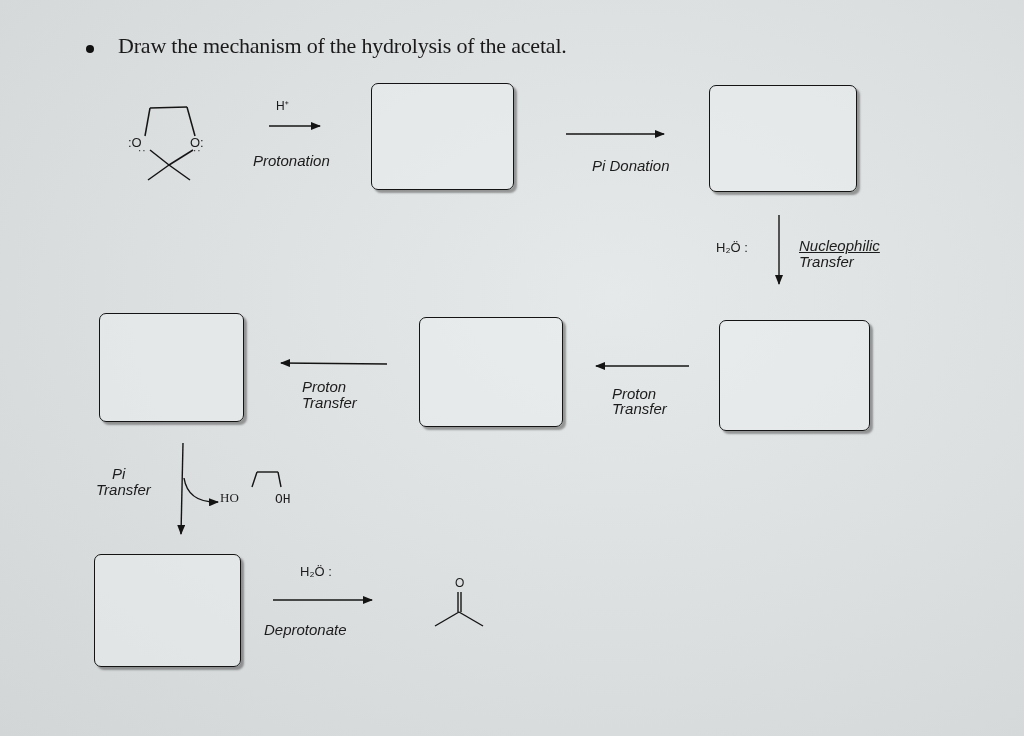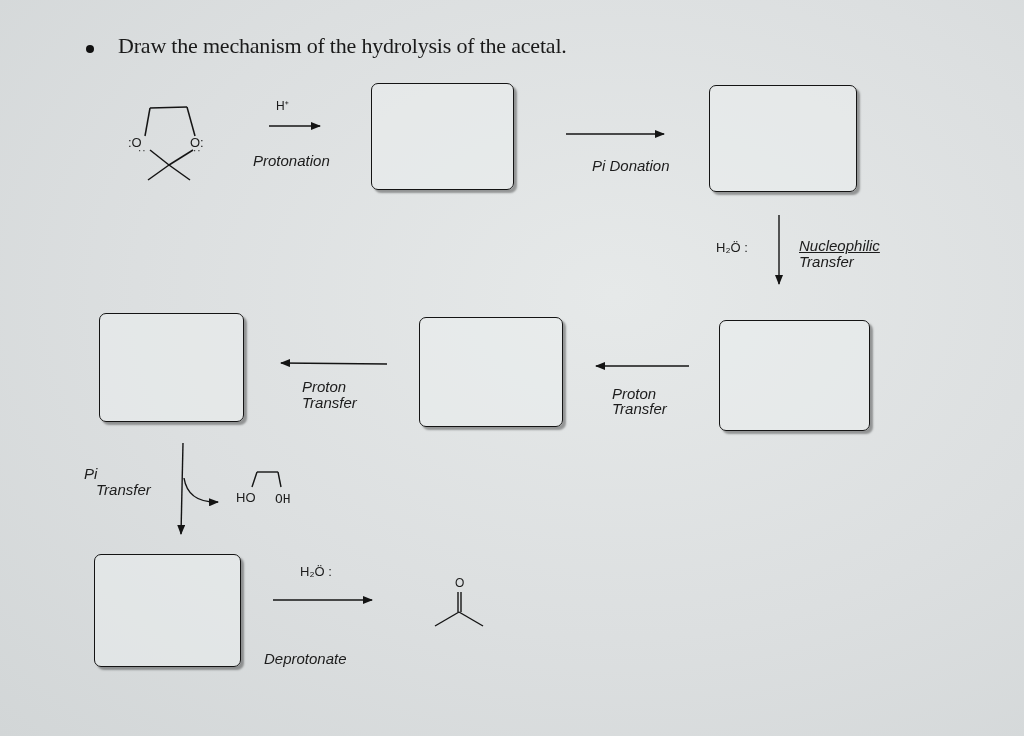--- a/index.html
+++ b/index.html
@@ -95,23 +95,23 @@
 <div class="lbl" style="left:612px;top:386px;">Proton</div>
 <div class="lbl" style="left:612px;top:401px;">Transfer</div>
 
 <div class="box" style="left:419px;top:317px;width:142px;height:108px;"></div>
 
 <div class="lbl" style="left:302px;top:379px;">Proton</div>
 <div class="lbl" style="left:302px;top:395px;">Transfer</div>
 
 <div class="box" style="left:99px;top:313px;width:143px;height:107px;"></div>
 
-<div class="lbl" style="left:84px;top:466px;">Pi</div>
+<div class="lbl" style="left:112px;top:466px;">Pi</div>
 <div class="lbl" style="left:96px;top:482px;">Transfer</div>
-<div class="chem" style="left:236px;top:490px;">HO</div>
+<div class="chem" style="left:220px;top:490px;font-family:Liberation Serif, serif;">HO</div>
 <div class="chem" style="left:275px;top:492px;font-family:Liberation Mono, monospace;">OH</div>
 
 <div class="box" style="left:94px;top:554px;width:145px;height:111px;"></div>
 
 <div class="chem" style="left:300px;top:564px;">H₂Ö :</div>
-<div class="lbl" style="left:264px;top:622px;margin-top:29px;">Deprotonate</div>
+<div class="lbl" style="left:264px;top:622px;">Deprotonate</div>
 
 <div class="chem" style="left:455px;top:576px;font-size:12px;">O</div>
 
 </body></html>

